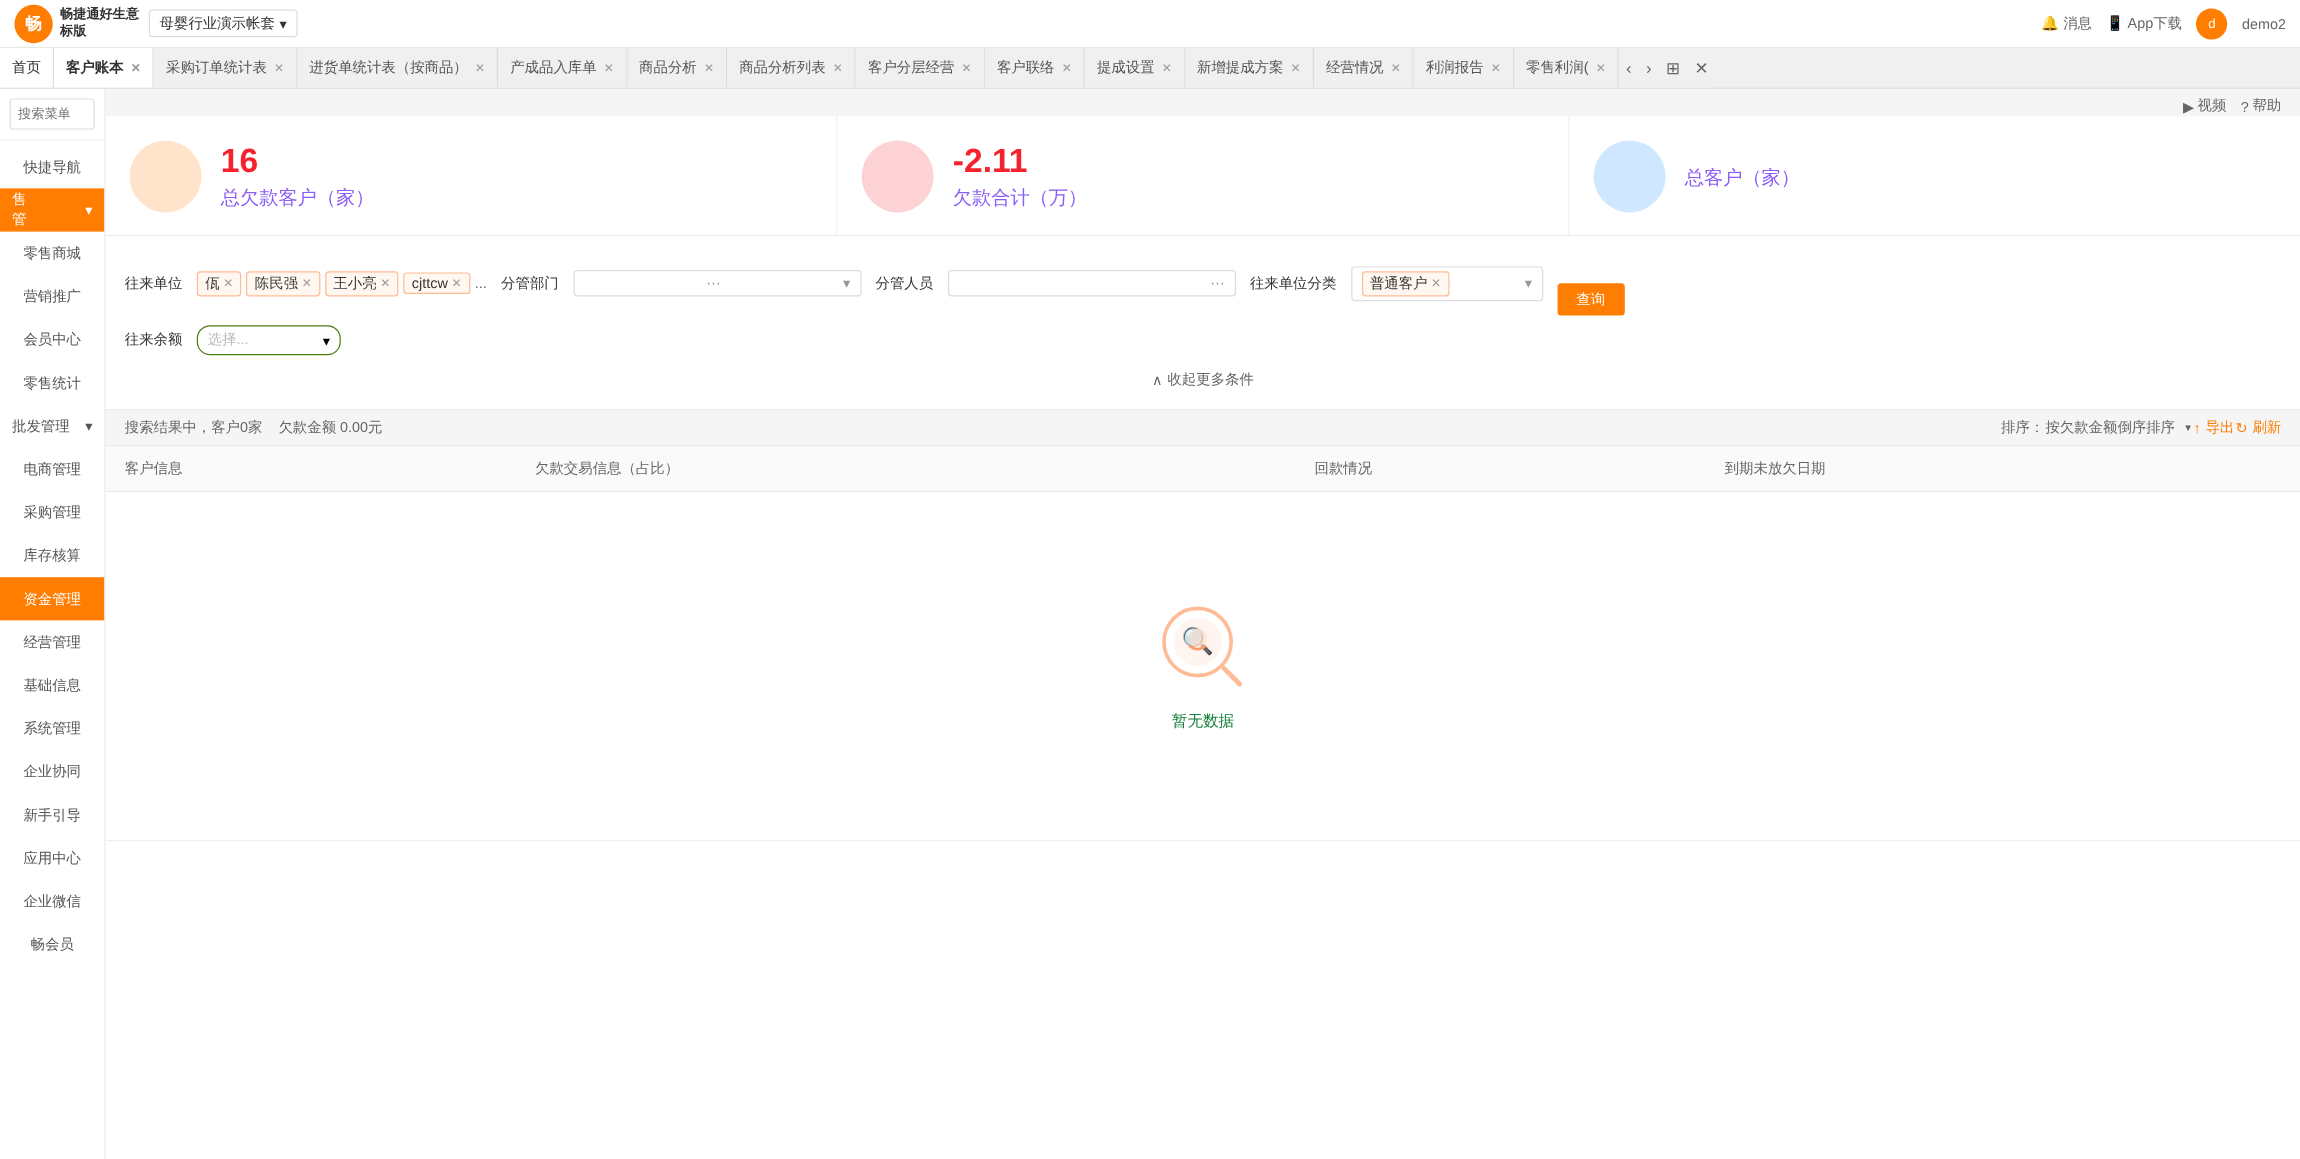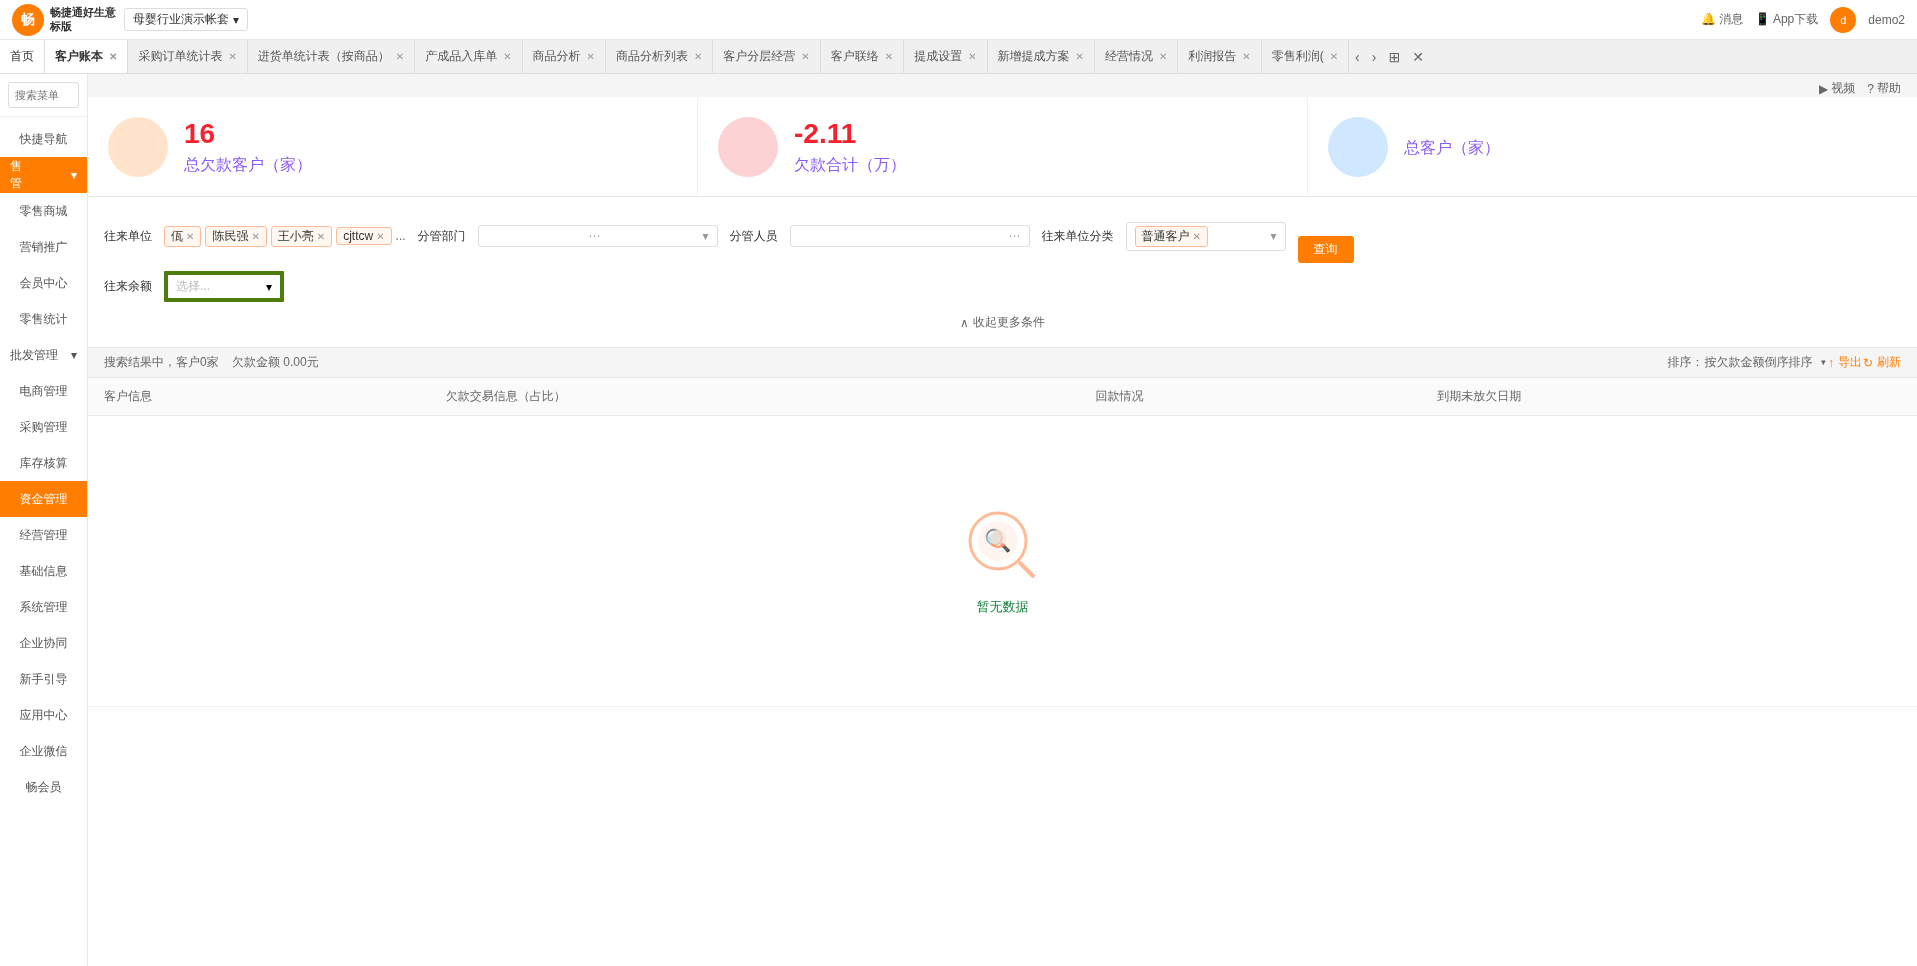--- a/index.html
+++ b/index.html
@@ -210,22 +210,22 @@
       background: #fff;
       cursor: pointer;
       justify-content: space-between;
       font-size: 12px;
       color: #999;
     }
     .filter-select-wide { min-width: 240px; }
     .filter-input-select {
       display: flex;
       align-items: center;
-      border: 4px solid #4d7c0f;
-      border-radius: 1px;
+      border: 1px solid #4d7c0f;
+      border-radius: 11px;
       padding: 3px 8px;
       min-width: 120px;
       background: #fff;
       cursor: pointer;
       justify-content: space-between;
       font-size: 12px;
       gap: 40px;
     }
     .query-btn {
       background: #ff7d00;

